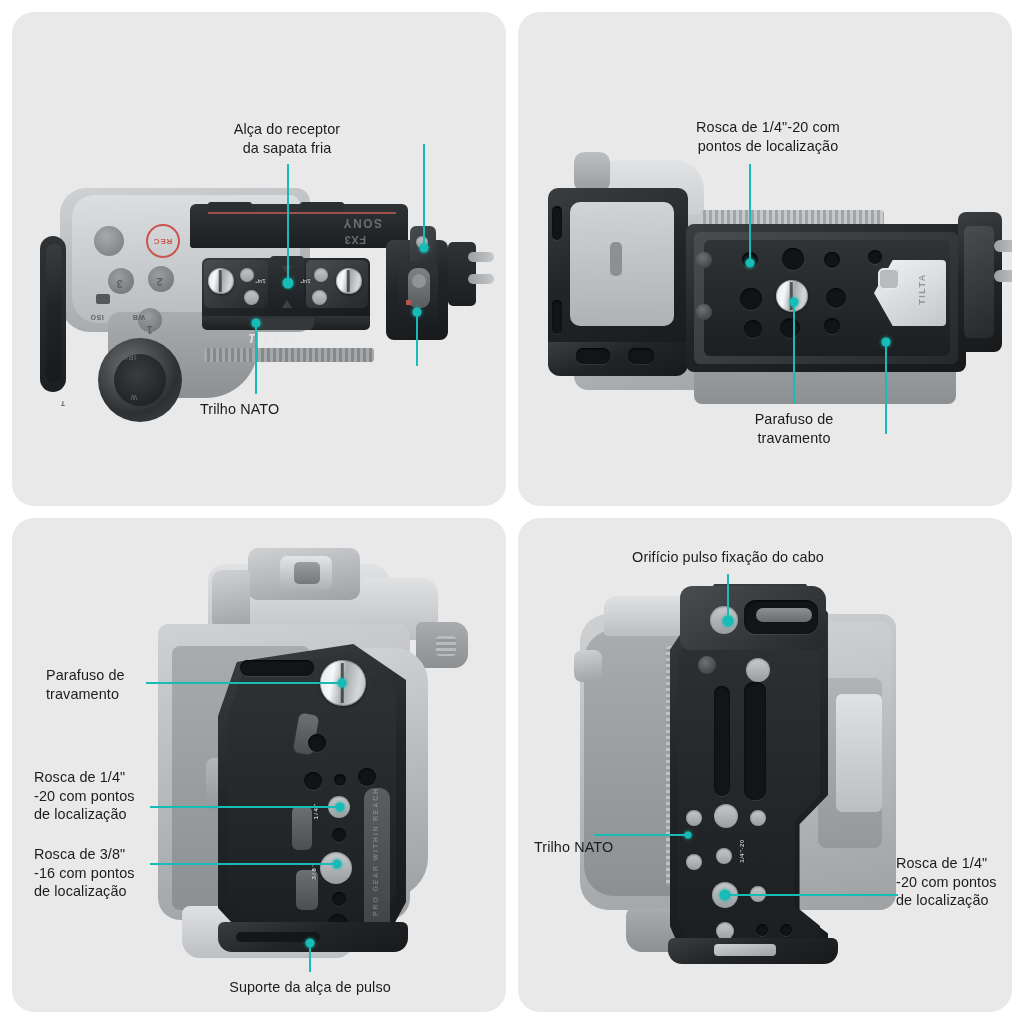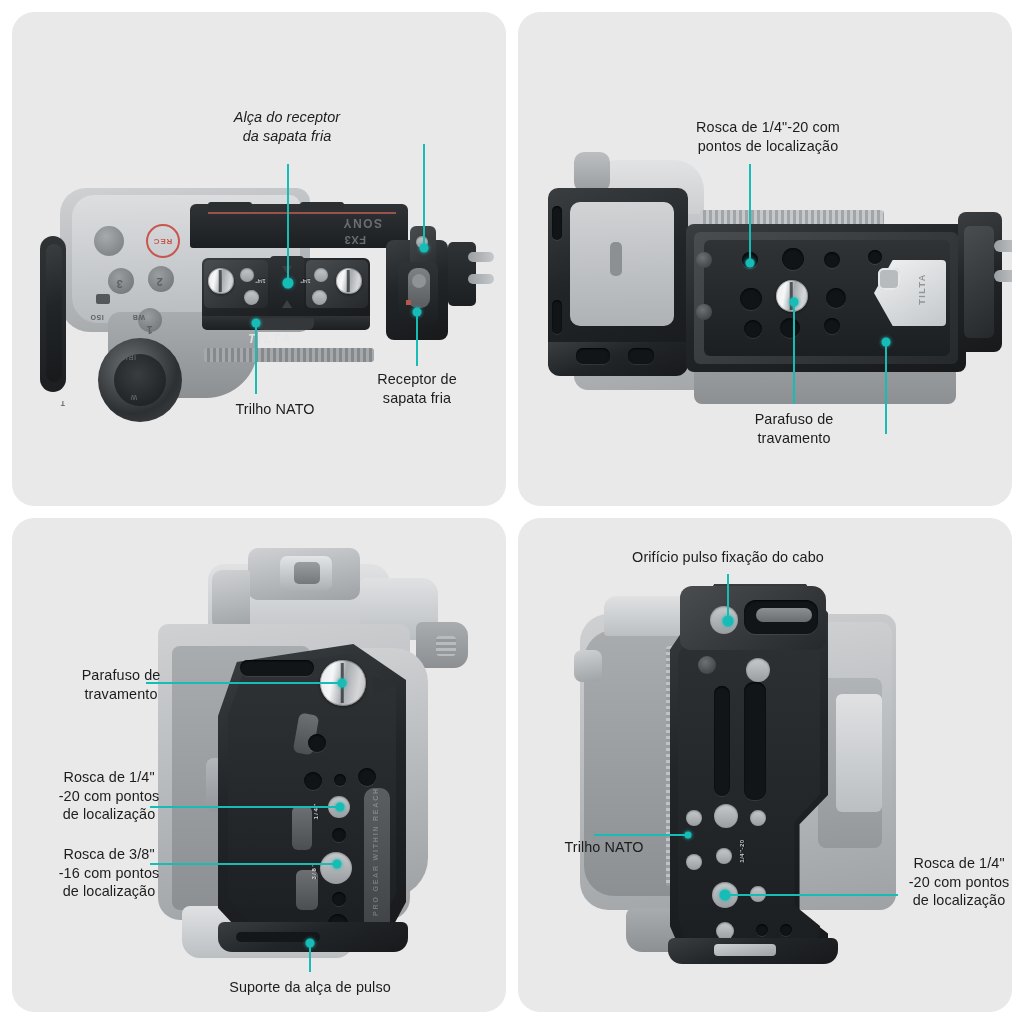--- a/index.html
+++ b/index.html
@@ -29,21 +29,21 @@
   .label {
     position: absolute;
     color: #1c1c1c;
     font-size: 14.4px;
     line-height: 18.5px;
     font-weight: 400;
     white-space: pre-line;
     letter-spacing: .1px;
   }
   .label.c { text-align: center; }
-  .label.l { text-align: center; }
+  .label.l { text-align: left; }
 
   
   .lead-v, .lead-h {
     position: absolute;
     background: #17bcb6;
   }
   .lead-v { width: 2px; }
   .lead-h { height: 2px; }
 
   
@@ -176,34 +176,32 @@
       <div class="pc" style="left:396px;top:256px;width:22px;height:40px;border-radius:9px;background:linear-gradient(180deg,#7e8184,#5a5d60);"></div>
       <div class="pc" style="left:400px;top:262px;width:14px;height:14px;border-radius:50%;background:#909396;"></div>
       <div class="pc" style="left:394px;top:288px;width:5px;height:5px;background:#b8554d;"></div>
       <div class="pc holeg" style="left:404px;top:224px;width:12px;height:12px;"></div>
 
       <div class="pc blk2" style="left:436px;top:230px;width:28px;height:64px;border-radius:5px;"></div>
       <div class="pc" style="left:456px;top:240px;width:26px;height:10px;border-radius:5px;background:linear-gradient(90deg,#9c9fa2,#c6c9cc);"></div>
       <div class="pc" style="left:456px;top:262px;width:26px;height:10px;border-radius:5px;background:linear-gradient(90deg,#9c9fa2,#c6c9cc);"></div>
     </div>
 
-    <div class="label c" style="left:200px;top:96px;width:150px;font-style:italic;">Alça do receptor
+    <div class="label c" style="left:200px;top:108px;width:150px;">Alça do receptor
 da sapata fria</div>
     <div class="lead-v" style="left:275px;top:152px;height:114px;"></div>
     <div class="dot lg" style="left:276px;top:271px;"></div>
 
     <div class="lead-v" style="left:411px;top:132px;height:100px;"></div>
     <div class="dot" style="left:412px;top:236px;"></div>
 
     <div class="label l" style="left:188px;top:388px;width:150px;">Trilho NATO</div>
     <div class="lead-v" style="left:243px;top:314px;height:68px;"></div>
     <div class="dot" style="left:244px;top:311px;"></div>
 
-    <div class="label c" style="left:340px;top:358px;width:130px;">Receptor de
-sapata fria</div>
     <div class="lead-v" style="left:404px;top:302px;height:52px;"></div>
     <div class="dot" style="left:405px;top:300px;"></div>
   </div>
 
   <div class="panel">
     <div class="art">
 
       <div class="pc gry" style="left:56px;top:202px;width:272px;height:176px;border-radius:14px;"></div>
       <div class="pc gry2" style="left:70px;top:148px;width:116px;height:72px;border-radius:30px 30px 6px 6px;opacity:.8;"></div>
       <div class="pc" style="left:56px;top:140px;width:36px;height:40px;border-radius:10px;background:linear-gradient(180deg,#bcbfc2,#9a9da0);"></div>

